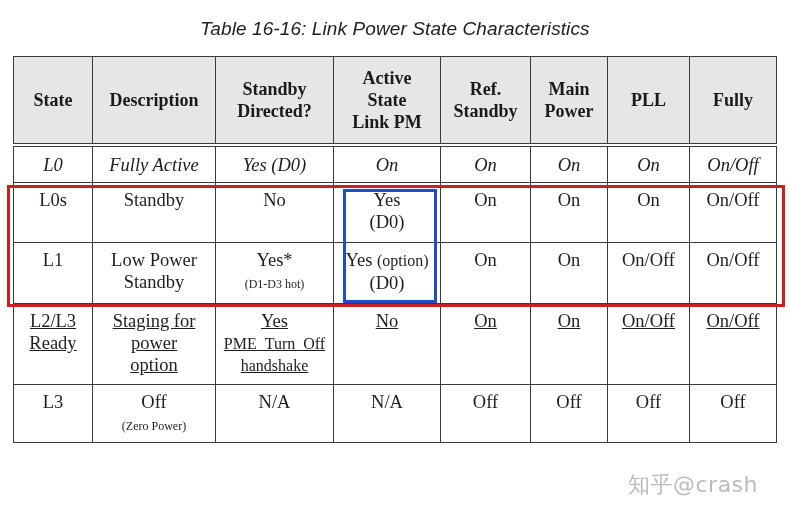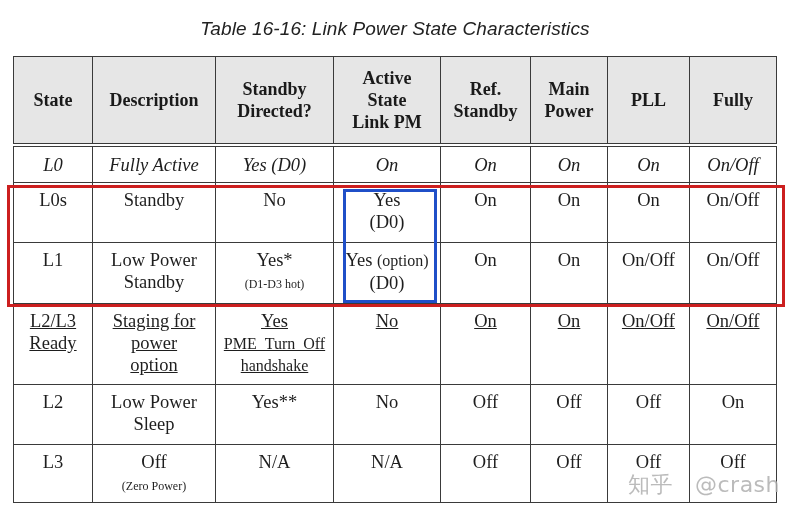--- a/index.html
+++ b/index.html
@@ -101,21 +101,21 @@
       position: absolute;
       left: 628px;
       top: 470px;
       font-family: "DejaVu Sans", "Liberation Sans", sans-serif;
       font-size: 22px;
       color: rgba(175,175,175,0.85);
       letter-spacing: 0.5px;
       white-space: nowrap;
     }
     .watermark .wm-at {
-      margin-left: 22px;
+      margin-left: 0;
     }
   </style>
 </head>
 <body>
 
 <div class="caption">Table 16-16: Link Power State Characteristics</div>
 
 <table class="lps">
   <colgroup>
     <col style="width:79px">
@@ -242,46 +242,20 @@
           <div class="cell-inner">On</div>
         </td>
       <td>
           <div class="cell-inner">On/Off</div>
         </td>
       <td>
           <div class="cell-inner">On/Off</div>
         </td>
     </tr>
 
-    <tr class="r-l2">
-      <td>
-          <div class="cell-inner">L2</div>
-        </td>
-      <td>
-          <div class="cell-inner"><span>Low Power</span><br><span>Sleep</span></div>
-        </td>
-      <td>
-          <div class="cell-inner">Yes**</div>
-        </td>
-      <td>
-          <div class="cell-inner">No</div>
-        </td>
-      <td>
-          <div class="cell-inner">Off</div>
-        </td>
-      <td>
-          <div class="cell-inner">Off</div>
-        </td>
-      <td>
-          <div class="cell-inner">Off</div>
-        </td>
-      <td>
-          <div class="cell-inner">On</div>
-        </td>
-    </tr>
 
     <tr class="r-l3">
       <td>
           <div class="cell-inner">L3</div>
         </td>
       <td>
           <div class="cell-inner"><span>Off</span><br><span class="tiny">(Zero Power)</span></div>
         </td>
       <td>
           <div class="cell-inner">N/A</div>

